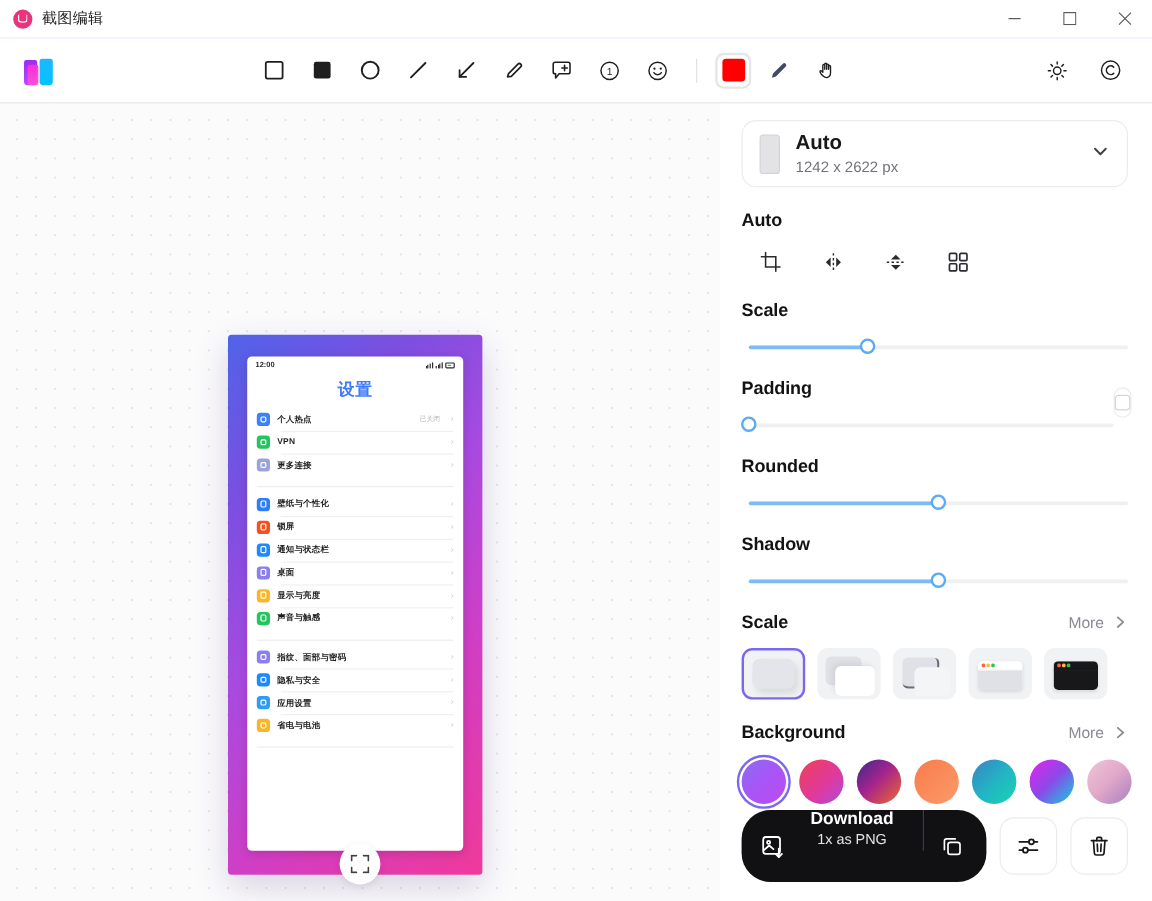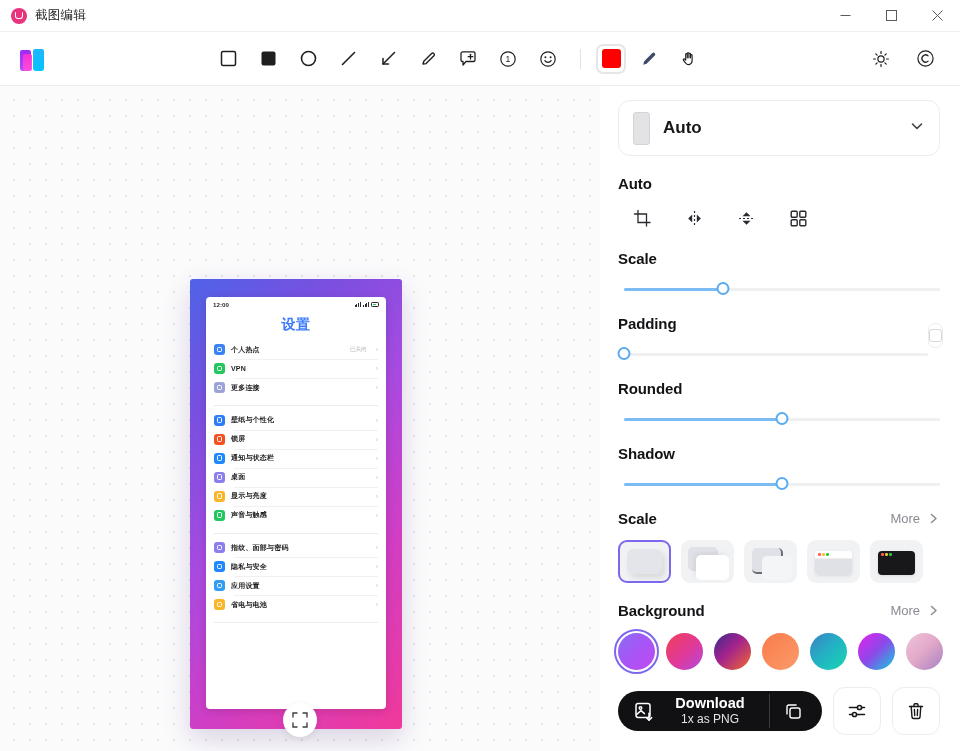--- a/index.html
+++ b/index.html
@@ -258,22 +258,22 @@
   .bg-item.sel::after {
     content: ""; position: absolute; left: -4px; top: -4px; right: -4px; bottom: -4px;
     border-radius: 50%; border: 2px solid #7b68ee;
   }
 
   .bottom-bar {
     position: absolute; left: 18px; right: 20px; bottom: 16px;
     display: flex; align-items: center; gap: 11px;
   }
   .dl-btn {
-    flex: 1 1 auto; height: 40px; background: #111114; border-radius: 24px;
-    display: flex; align-items: center; color: #fff; padding: 0 6px 0 16px;
+    flex: 1 1 auto; height: 60px; background: #111114; border-radius: 24px;
+    display: flex; color: #fff; padding: 0 6px 0 16px;
   }
   .dl-ico { display:flex; align-items:center; color:#fff; }
   .dl-texts { flex: 1 1 auto; text-align: center; padding-right: 4px; }
   .dl-main { font-size: 14.5px; font-weight: bold; line-height: 1.15; }
   .dl-sub { font-size: 12px; color: #e4e4e7; line-height: 1.3; }
   .dl-split { width: 1px; height: 34px; background: #3a3a40; }
   .dl-copy { width: 46px; display:flex; align-items:center; justify-content:center; color:#fff; }
   .sq-btn {
     width: 48px; height: 48px; border-radius: 12px; border: 1px solid #ececef; background:#fff;
     display:flex; align-items:center; justify-content:center; color:#18181b;
@@ -563,20 +563,21 @@
         </div>
       </div>
     </div>
 
     <div class="panel">
 
       <div class="size-card">
         <div class="size-thumb"></div>
         <div class="size-texts">
           <div class="size-name">Auto</div>
+          <div class="size-dims">1242 x 2622 px</div>
         </div>
         <div class="chev-d">
           <svg width="16" height="16" viewBox="0 0 16 16">
               <polyline points="3.5,6 8,10.5 12.5,6" fill="none" stroke="currentColor" stroke-width="1.6" stroke-linecap="round" stroke-linejoin="round"></polyline>
             </svg>
         </div>
       </div>
 
       <div class="sec-title">Auto</div>
       <div class="quick-row">

